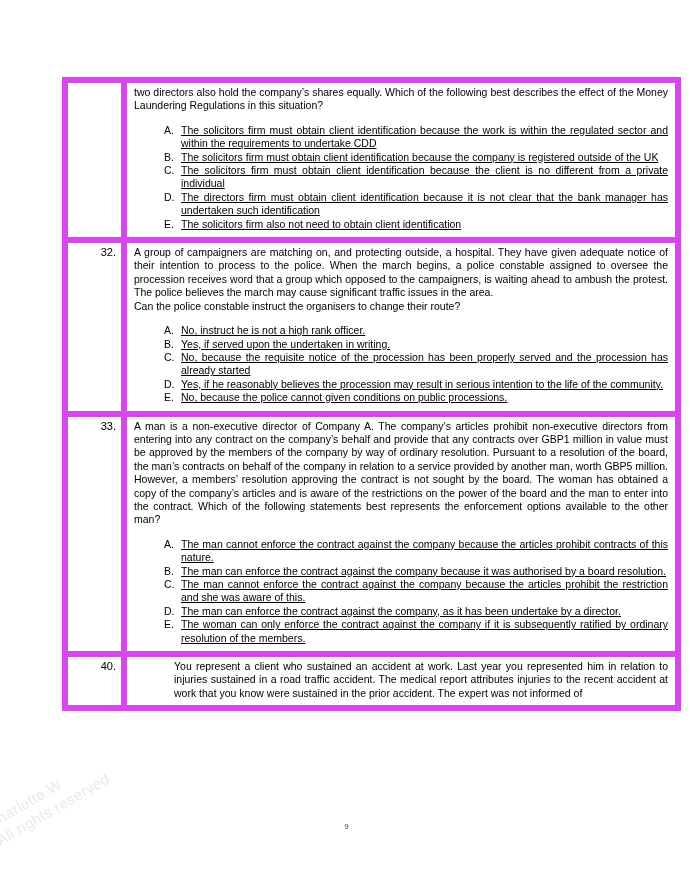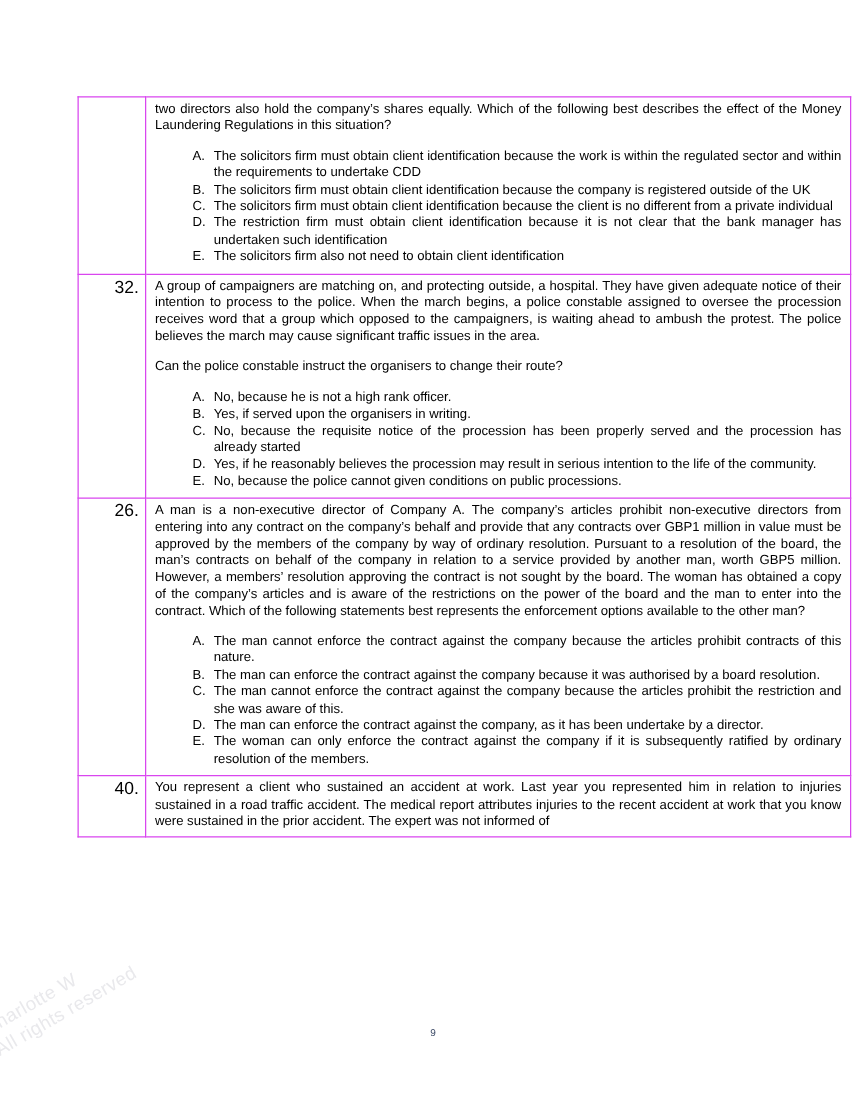--- a/index.html
+++ b/index.html
@@ -58,65 +58,66 @@
   
   .qtable {
     position: absolute;
     left: 62px;
     top: 77px;
     width: 619px;
     border-collapse: collapse;
     table-layout: fixed;
   }
   .qtable td {
-    border: 1px solid #d946ef;
+    border: 6px solid #d946ef;
     vertical-align: top;
     padding: 0;
   }
   td.num-cell {
     width: 46px;
     text-align: right;
     padding: 3px 5px 4px 2px;
-    font-size: 14px;
+    font-size: 11px;
     line-height: 13.4px;
   }
   td.body-cell {
     padding: 3px 7px 5px 7px;
     font-size: 10.5px;
     line-height: 13.4px;
   }
 
   .stem {
     text-align: justify;
     margin: 0 0 0 0;
     hyphens: none;
   }
-  .stem + .stem { margin-top: 11px; }
+  .stem + .stem { margin-top: 0; }
 
   .options {
     margin: 11px 0 1px 0;
     padding: 0;
     list-style: none;
   }
   .options li {
     display: flex;
     margin-left: 30px;
     margin-bottom: 0px;
   }
   .options li .letter {
     flex: 0 0 17px;
     text-align: left;
   }
   .options li .opt-text {
     flex: 1 1 auto;
     text-align: justify;
     hyphens: none;
-  }
-  
-  .cutoff .stem { margin-bottom: 0; }
+    text-decoration: underline;
+  }
+  
+  .cutoff .stem { margin-bottom: 0; margin-left: 40px; }
 </style>
 </head>
 <body>
 
 <div class="page">
 
   <table class="qtable">
     <tbody>
 
       <tr>
@@ -131,62 +132,62 @@
             <li>
               <span class="letter">B.</span>
               <span class="opt-text">The solicitors firm must obtain client identification because the company is registered outside of the UK</span>
             </li>
             <li>
               <span class="letter">C.</span>
               <span class="opt-text">The solicitors firm must obtain client identification because the client is no different from a private individual</span>
             </li>
             <li>
               <span class="letter">D.</span>
-              <span class="opt-text">The restriction firm must obtain client identification because it is not clear that the bank manager has undertaken such identification</span>
+              <span class="opt-text">The directors firm must obtain client identification because it is not clear that the bank manager has undertaken such identification</span>
             </li>
             <li>
               <span class="letter">E.</span>
               <span class="opt-text">The solicitors firm also not need to obtain client identification</span>
             </li>
           </ul>
         </td>
       </tr>
 
       <tr>
         <td class="num-cell">32.</td>
         <td class="body-cell">
           <p class="stem">A group of campaigners are matching on, and protecting outside, a hospital.  They have given adequate notice of their intention to process to the police.  When the march begins, a police constable assigned to oversee the procession receives word that a group which opposed to the campaigners, is waiting ahead to ambush the protest.  The police believes the march may cause significant traffic issues in the area.</p>
           <p class="stem">Can the police constable instruct the organisers to change their route?</p>
           <ul class="options">
             <li>
               <span class="letter">A.</span>
-              <span class="opt-text">No, because he is not a high rank officer.</span>
+              <span class="opt-text">No, instruct he is not a high rank officer.</span>
             </li>
             <li>
               <span class="letter">B.</span>
-              <span class="opt-text">Yes, if served upon the organisers in writing.</span>
+              <span class="opt-text">Yes, if served upon the undertaken in writing.</span>
             </li>
             <li>
               <span class="letter">C.</span>
               <span class="opt-text">No,   because the requisite notice of the procession has been properly served and the procession has already started</span>
             </li>
             <li>
               <span class="letter">D.</span>
               <span class="opt-text">Yes, if he reasonably believes the procession may result in serious intention to the life of the community.</span>
             </li>
             <li>
               <span class="letter">E.</span>
               <span class="opt-text">No, because the police cannot given conditions on public processions.</span>
             </li>
           </ul>
         </td>
       </tr>
 
       <tr>
-        <td class="num-cell">26.</td>
+        <td class="num-cell">33.</td>
         <td class="body-cell">
           <p class="stem">A man is a non-executive director of Company A.  The company’s articles prohibit non-executive directors from entering into any contract on the company’s behalf and provide that any contracts over GBP1 million in value must be approved by the members of the company by way of ordinary resolution.  Pursuant to a resolution of the board, the man’s contracts on behalf of the company in relation to a service provided by another man, worth GBP5 million.  However, a members’ resolution approving the contract is not sought by the board.  The woman has obtained a copy of the company’s articles and is aware of the restrictions on the power of the board and the man to enter into the contract.  Which of the following statements best represents the enforcement options available to the other man?</p>
           <ul class="options">
             <li>
               <span class="letter">A.</span>
               <span class="opt-text">The man cannot enforce the contract against the company because the articles prohibit contracts of this nature.</span>
             </li>
             <li>
               <span class="letter">B.</span>
               <span class="opt-text">The man can enforce the contract against the company because it was authorised by a board resolution.</span>

